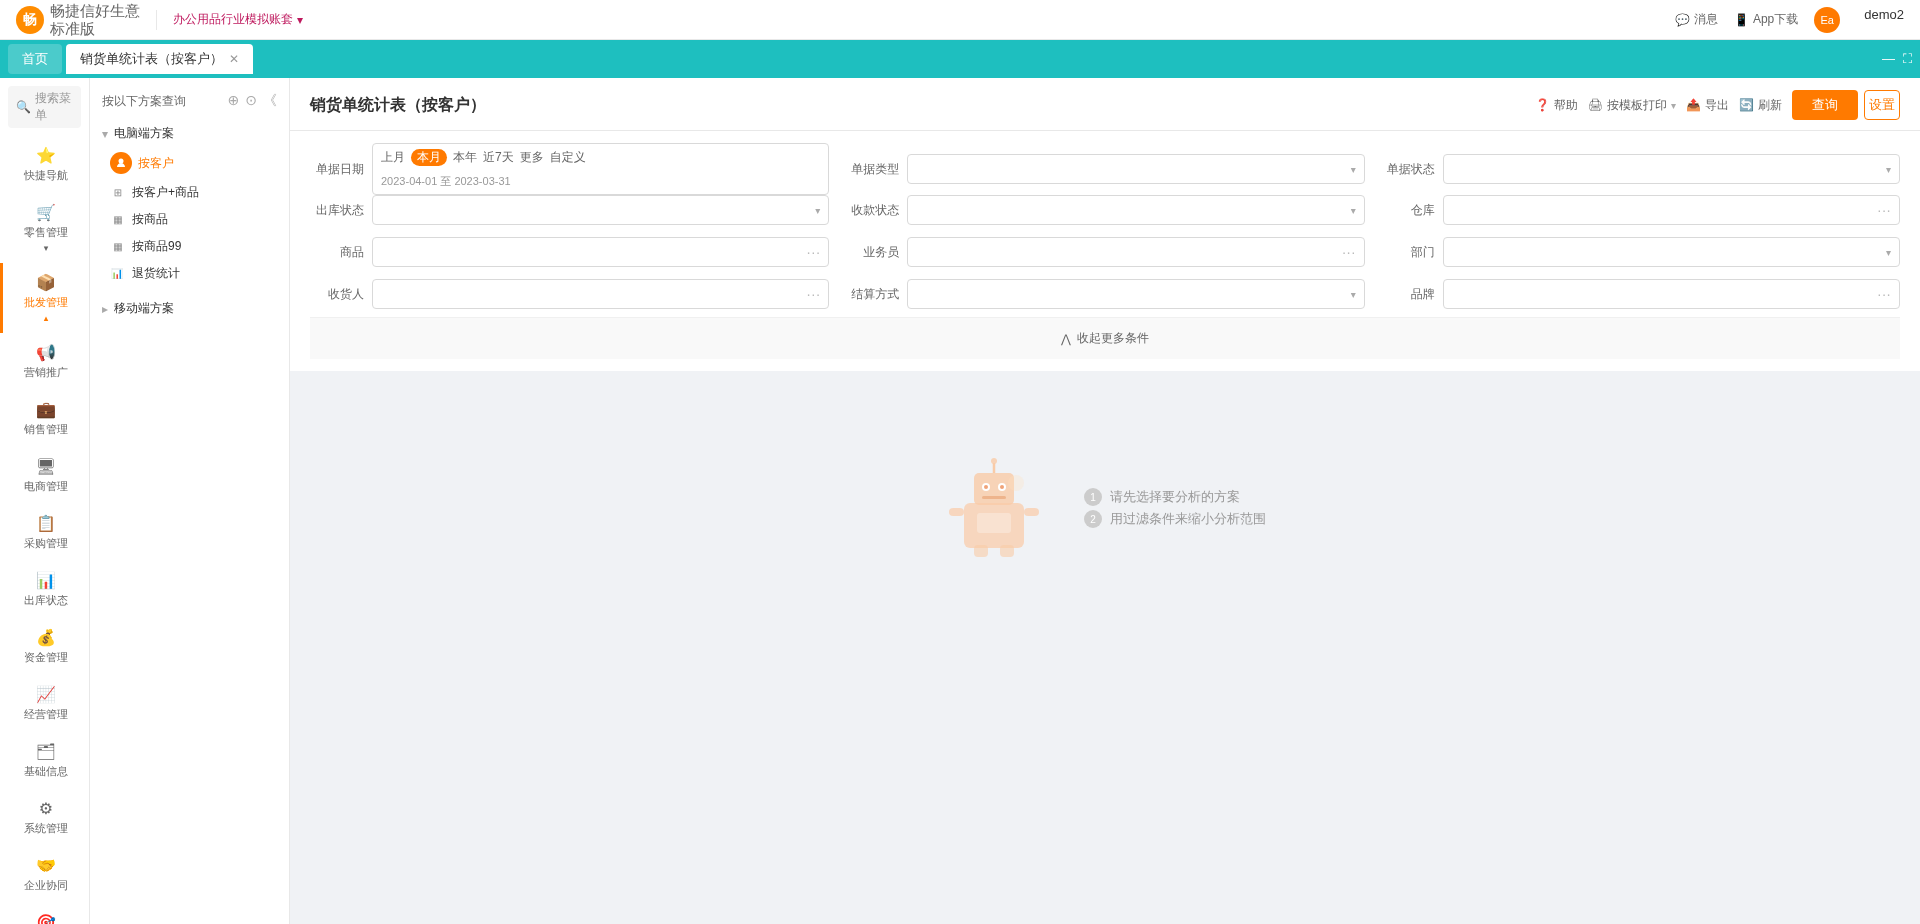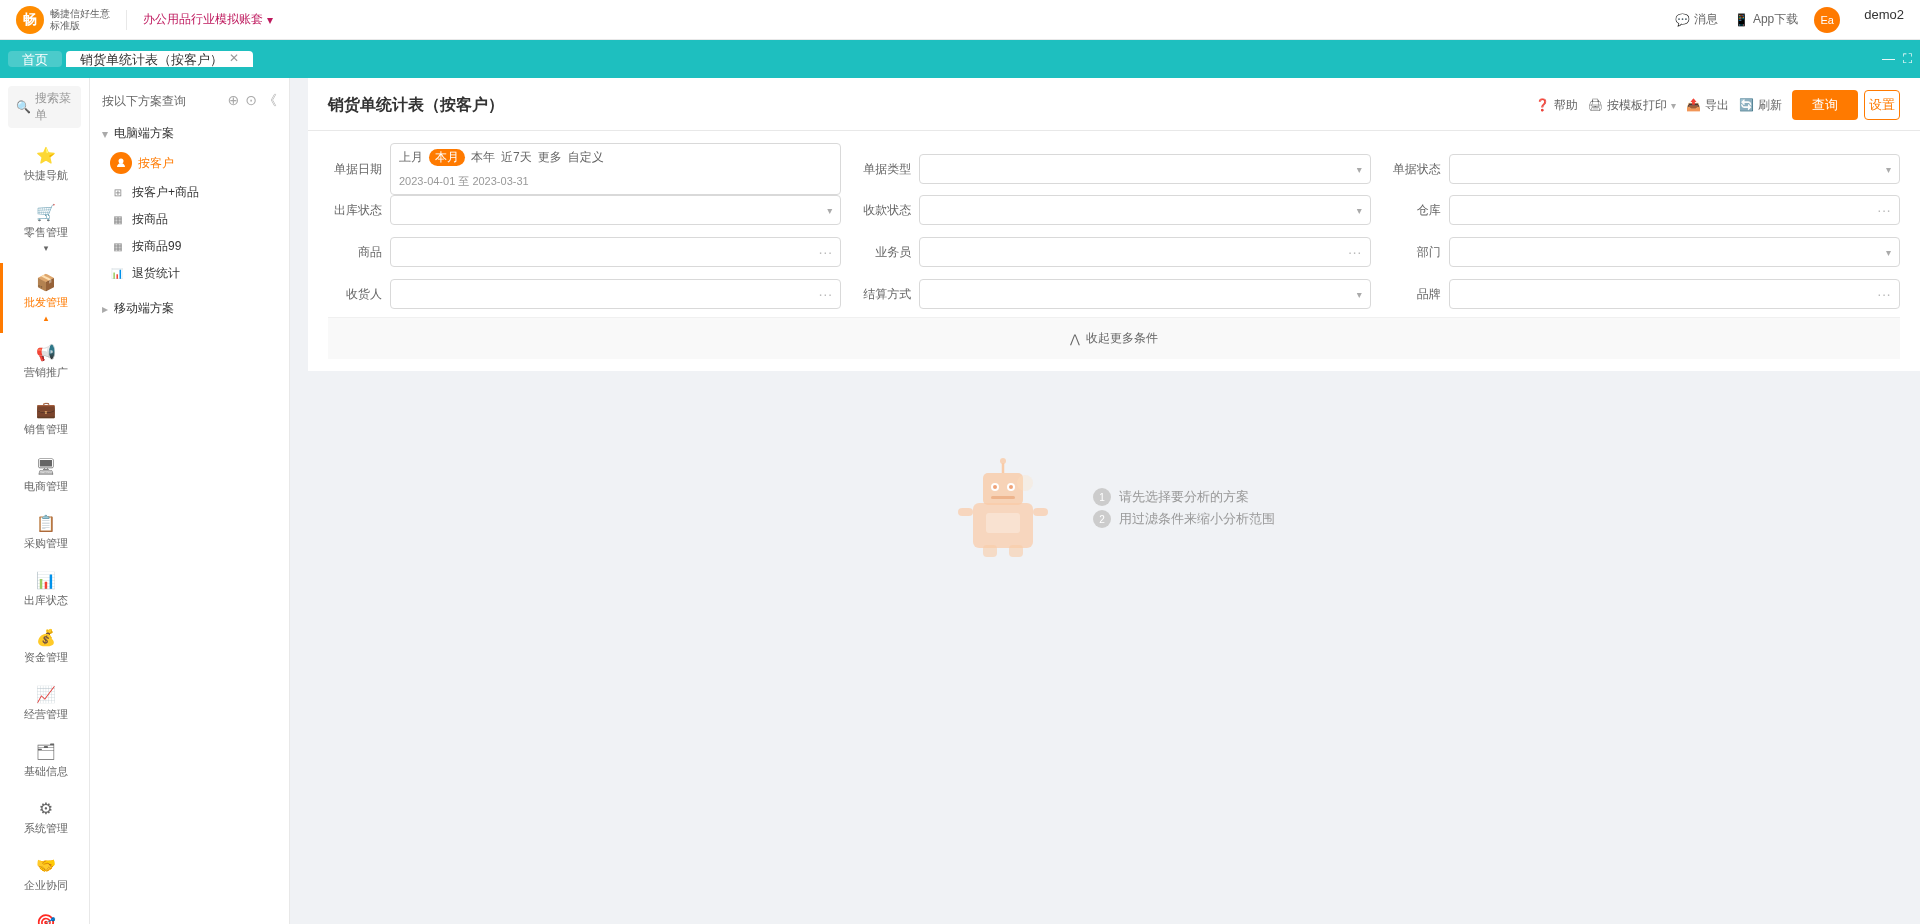--- a/index.html
+++ b/index.html
@@ -7,50 +7,50 @@
 
     
     .top-header {
       display: flex; align-items: center; justify-content: space-between;
       background: #fff; height: 40px; padding: 0 16px;
       border-bottom: 1px solid #e8e8e8; flex-shrink: 0;
     }
     .top-header-left { display: flex; align-items: center; gap: 8px; }
     .logo-area { display: flex; align-items: center; gap: 6px; }
     .logo-icon { width: 28px; height: 28px; background: #ff8c00; border-radius: 50%; display: flex; align-items: center; justify-content: center; color: white; font-size: 14px; font-weight: bold; }
-    .logo-text { font-size: 10px; color: #666; line-height: 1.2; }
+    .logo-text { font-size: 15px; color: #666; line-height: 1.2; }
     .platform-selector { display: flex; align-items: center; gap: 4px; color: #be185d; font-size: 12px; cursor: pointer; }
     .top-header-right { display: flex; align-items: center; gap: 16px; }
     .header-btn { display: flex; align-items: center; gap: 4px; color: #666; font-size: 12px; cursor: pointer; }
     .avatar { width: 26px; height: 26px; border-radius: 50%; background: #ff7a00; display: flex; align-items: center; justify-content: center; color: white; font-size: 11px; }
 
     
     .tab-bar {
       display: flex; align-items: center; background: #1ebfbf; height: 38px; padding: 0 8px; flex-shrink: 0;
     }
-    .tab-item { display: flex; align-items: flex-start; gap: 6px; padding: 0 14px; height: 16px; border-radius: 4px; cursor: pointer; font-size: 13px; color: rgba(255,255,255,0.85); }
+    .tab-item { display: flex; align-items: center; gap: 6px; padding: 0 14px; height: 30px; border-radius: 4px; cursor: pointer; font-size: 13px; color: rgba(255,255,255,0.85); }
     .tab-item.home { background: rgba(255,255,255,0.2); color: white; }
     .tab-item.active { background: white; color: #333; border-radius: 4px 4px 0 0; }
     .tab-close { color: #999; font-size: 12px; cursor: pointer; }
     .tab-spacer { flex: 1; }
     .tab-window-btns { display: flex; gap: 8px; color: white; }
 
     
     .main-layout { display: flex; flex: 1; overflow: hidden; }
 
     
     .sidebar { width: 90px; background: #fff; border-right: 1px solid #e8e8e8; display: flex; flex-direction: column; flex-shrink: 0; overflow-y: auto; }
     .sidebar-item { display: flex; flex-direction: column; align-items: center; justify-content: center; padding: 10px 4px; cursor: pointer; color: #666; font-size: 11px; gap: 3px; border-left: 3px solid transparent; }
     .sidebar-item.active { color: #ff7a00; border-left-color: #ff7a00; }
     .sidebar-item .icon { font-size: 16px; }
     .sidebar-search { padding: 8px; }
     .sidebar-search-inner { display: flex; align-items: center; gap: 4px; background: #f5f5f5; border-radius: 4px; padding: 4px 8px; color: #999; font-size: 12px; cursor: pointer; }
 
     
-    .content-area { flex: 1; display: flex; overflow: hidden; gap: 18px; }
+    .content-area { flex: 1; display: flex; overflow: hidden; }
 
     
     .left-panel { width: 200px; background: #fff; border-right: 1px solid #e8e8e8; padding: 8px 0; overflow-y: auto; flex-shrink: 0; }
     .left-panel-header { display: flex; align-items: center; justify-content: space-between; padding: 6px 12px; }
     .left-panel-title { font-size: 12px; color: #666; }
     .left-panel-actions { display: flex; gap: 6px; color: #aaa; cursor: pointer; }
     .tree-item { padding: 5px 12px; cursor: pointer; font-size: 12px; color: #333; display: flex; align-items: center; gap: 6px; }
     .tree-parent { font-weight: 500; }
     .tree-child { padding-left: 24px; }
     .tree-child-icon { width: 16px; height: 16px; display: inline-flex; align-items: center; justify-content: center; font-size: 10px; }

